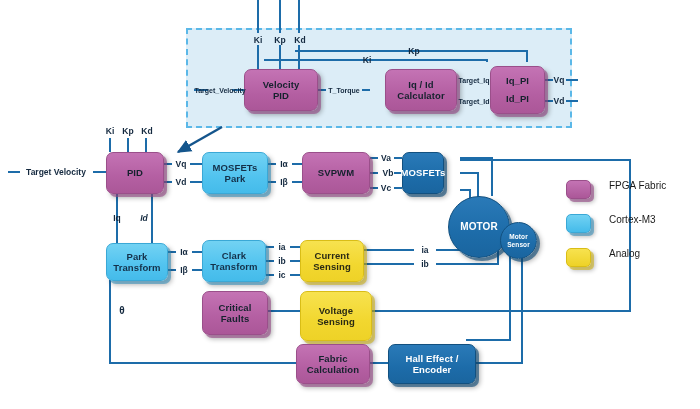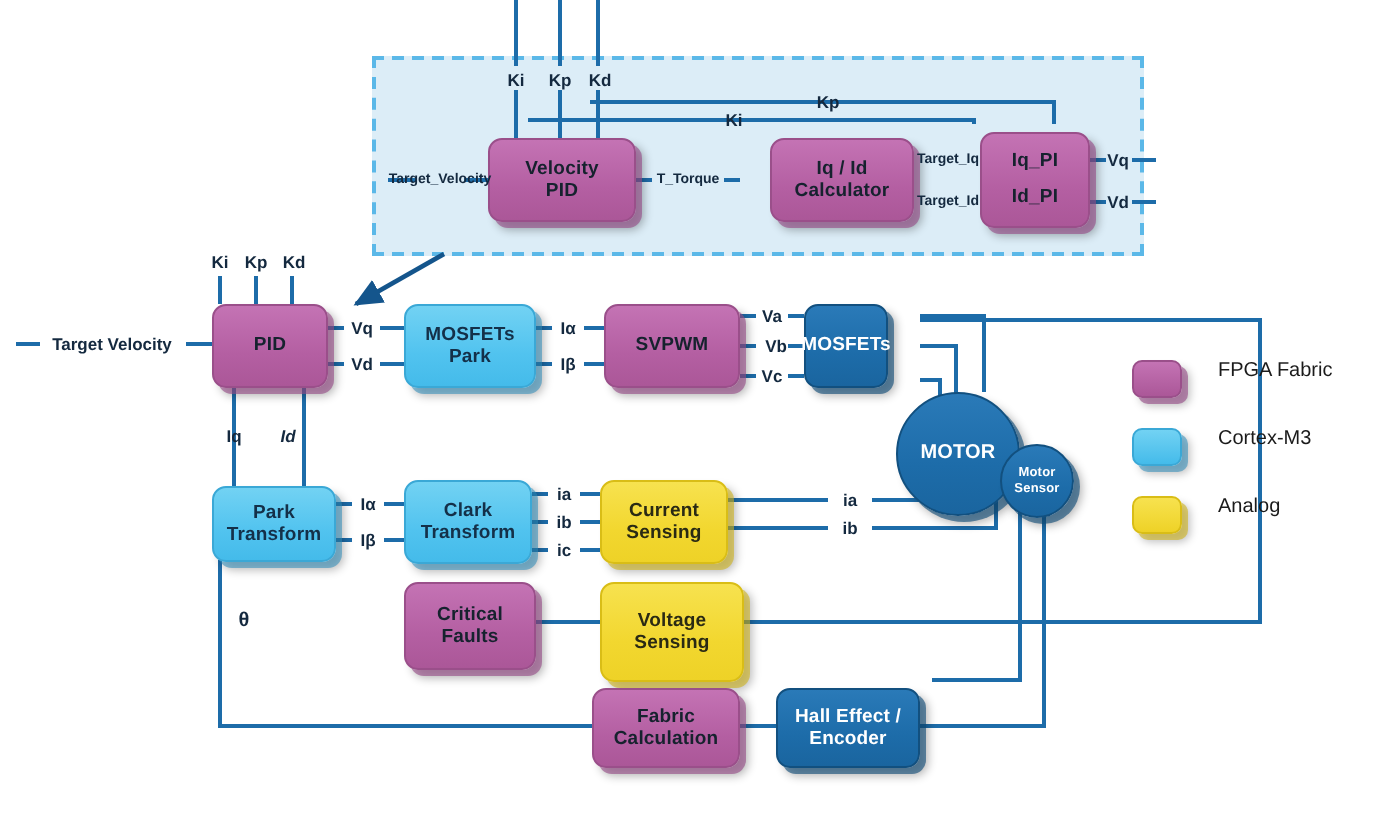--- a/index.html
+++ b/index.html
@@ -291,21 +291,21 @@
   <div class="blk analog" style="left:300px;top:291px;width:72px;height:50px;">
     <span class="ln">Voltage</span>
     <span class="ln">Sensing</span>
   </div>
 
   <div class="blk fpga" style="left:296px;top:344px;width:74px;height:40px;">
     <span class="ln">Fabric</span>
     <span class="ln">Calculation</span>
   </div>
 
-  <div class="blk ext" style="left:388px;top:344px;width:72px;height:40px;">
+  <div class="blk ext" style="left:388px;top:344px;width:88px;height:40px;">
     <span class="ln">Hall Effect /</span>
     <span class="ln">Encoder</span>
   </div>
 
   <div class="lbl c" style="left:258px;top:40px;">Ki</div>
   <div class="lbl c" style="left:280px;top:40px;">Kp</div>
   <div class="lbl c" style="left:300px;top:40px;">Kd</div>
 
   <div class="lbl c" style="left:414px;top:51px;">Kp</div>
   <div class="lbl c" style="left:367px;top:60px;">Ki</div>

